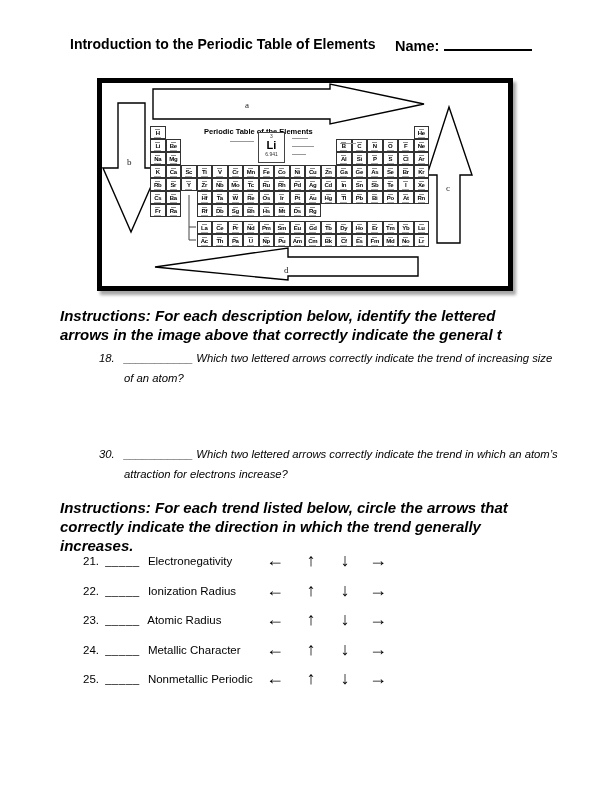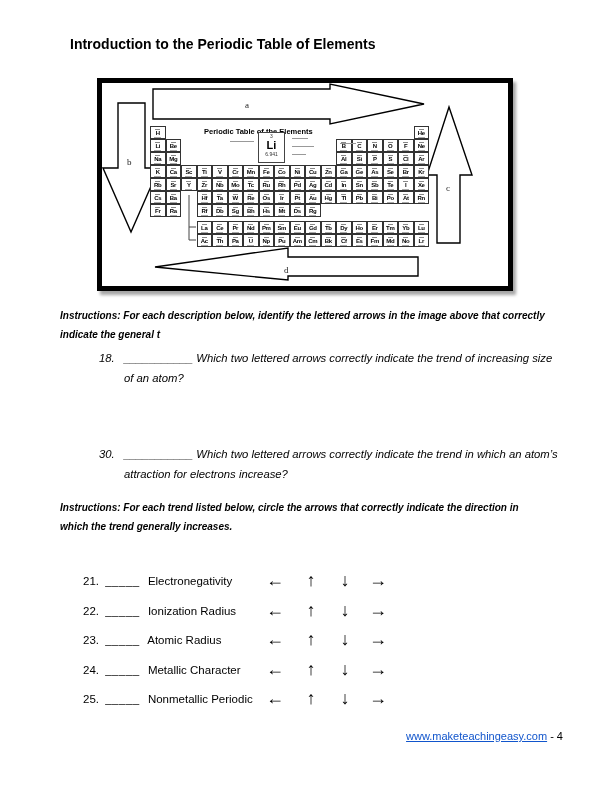--- a/index.html
+++ b/index.html
@@ -28,45 +28,48 @@
   .pt-title{position:absolute;left:102px;top:44px;z-index:2;font-size:7.5px;font-weight:bold;white-space:nowrap;}
   .sample-box{position:absolute;left:156px;top:49px;width:27px;height:31px;border:1px solid #444;
               background:#fff;z-index:3;text-align:center;box-sizing:border-box;}
   .s-num{display:block;font-size:5px;line-height:6px;color:#333;}
   .s-sym{display:block;font-size:11px;font-weight:bold;line-height:12px;}
   .s-mass{display:block;font-size:5px;line-height:6px;color:#333;}
   .lg{position:absolute;border-top:1px solid #999;z-index:2;}
 
   
   .instr{position:absolute;left:60px;width:488px;font-style:italic;font-weight:bold;
-         font-size:10px;line-height:19px;}
+         font-size:15px;line-height:19px;}
   #instr1{top:306px;} #instr2{top:498px;}
   .question{position:absolute;left:83px;width:464px;padding-left:25px;box-sizing:border-box;
             font-style:italic;font-size:11.3px;line-height:20px;margin-left:16px;}
   .q-num{position:absolute;left:0;top:0;}
   #q18{top:348px;} #q19{top:396px;} #q20{top:444px;}
 
   
-  .trend-row{position:absolute;left:83px;width:470px;height:24px;font-size:11.5px;margin-top:20px;}
+  .trend-row{position:absolute;left:83px;width:470px;height:24px;font-size:11.5px;}
   .t-blank{margin:0 5px 0 3px;letter-spacing:0.5px;}
   .t-arrow{position:absolute;top:-5px;width:24px;text-align:center;font-size:18px;font-weight:bold;}
   .t-a0{left:180px;} .t-a1{left:216px;} .t-a2{left:250px;} .t-a3{left:283px;}
   #t21{top:555px;} #t22{top:585px;} #t23{top:614px;} #t24{top:644px;} #t25{top:673px;}
 
   
   .footer{position:absolute;left:0;top:730px;width:563px;text-align:right;font-size:11px;}
   .footer-link{color:#1155CC;text-decoration:underline;cursor:pointer;}
   .footer-page{color:#000;}
 </style>
 </head>
 <body>
 
 <div class="page">
 
   <div class="title">Introduction to the Periodic Table of Elements</div>
+  <div class="name-group">
+    <span>Name:</span><span class="name-line"></span>
+  </div>
 
   <div class="figure-box">
     <svg class="arrows-svg" width="406" height="203" viewBox="0 0 406 203">
       <polygon points="51,6 228,6 228,1 322,21 228,41 228,36 51,36"></polygon>
       <polygon points="16,20 43,20 43,85 57,85 29,149 1,85 16,85"></polygon>
       <polygon points="335,160 335,92 325,92 347,24 370,92 358,92 358,160"></polygon>
       <polygon points="316,174 186,174 186,165 53,184 186,197 186,193 316,193"></polygon>
       <path d="M87,112 V157 M87,144 H94 M87,157 H94" stroke="#444" stroke-width="1" fill="none"></path>
       <text x="143" y="25">a</text>
       <text x="25" y="82">b</text>
@@ -479,17 +482,14 @@
   <div class="trend-row" id="t25">
     <span>25.</span>
     <span class="t-blank">_____</span>
     <span>Nonmetallic Periodic</span>
     <span class="t-arrow t-a0">←</span>
     <span class="t-arrow t-a1">↑</span>
     <span class="t-arrow t-a2">↓</span>
     <span class="t-arrow t-a3">→</span>
   </div>
 
-  <div class="footer">
-    <span class="footer-link">www.maketeachingeasy.com</span><span class="footer-page"> - 4</span>
-  </div>
 
 </div>
 
 </body></html>

